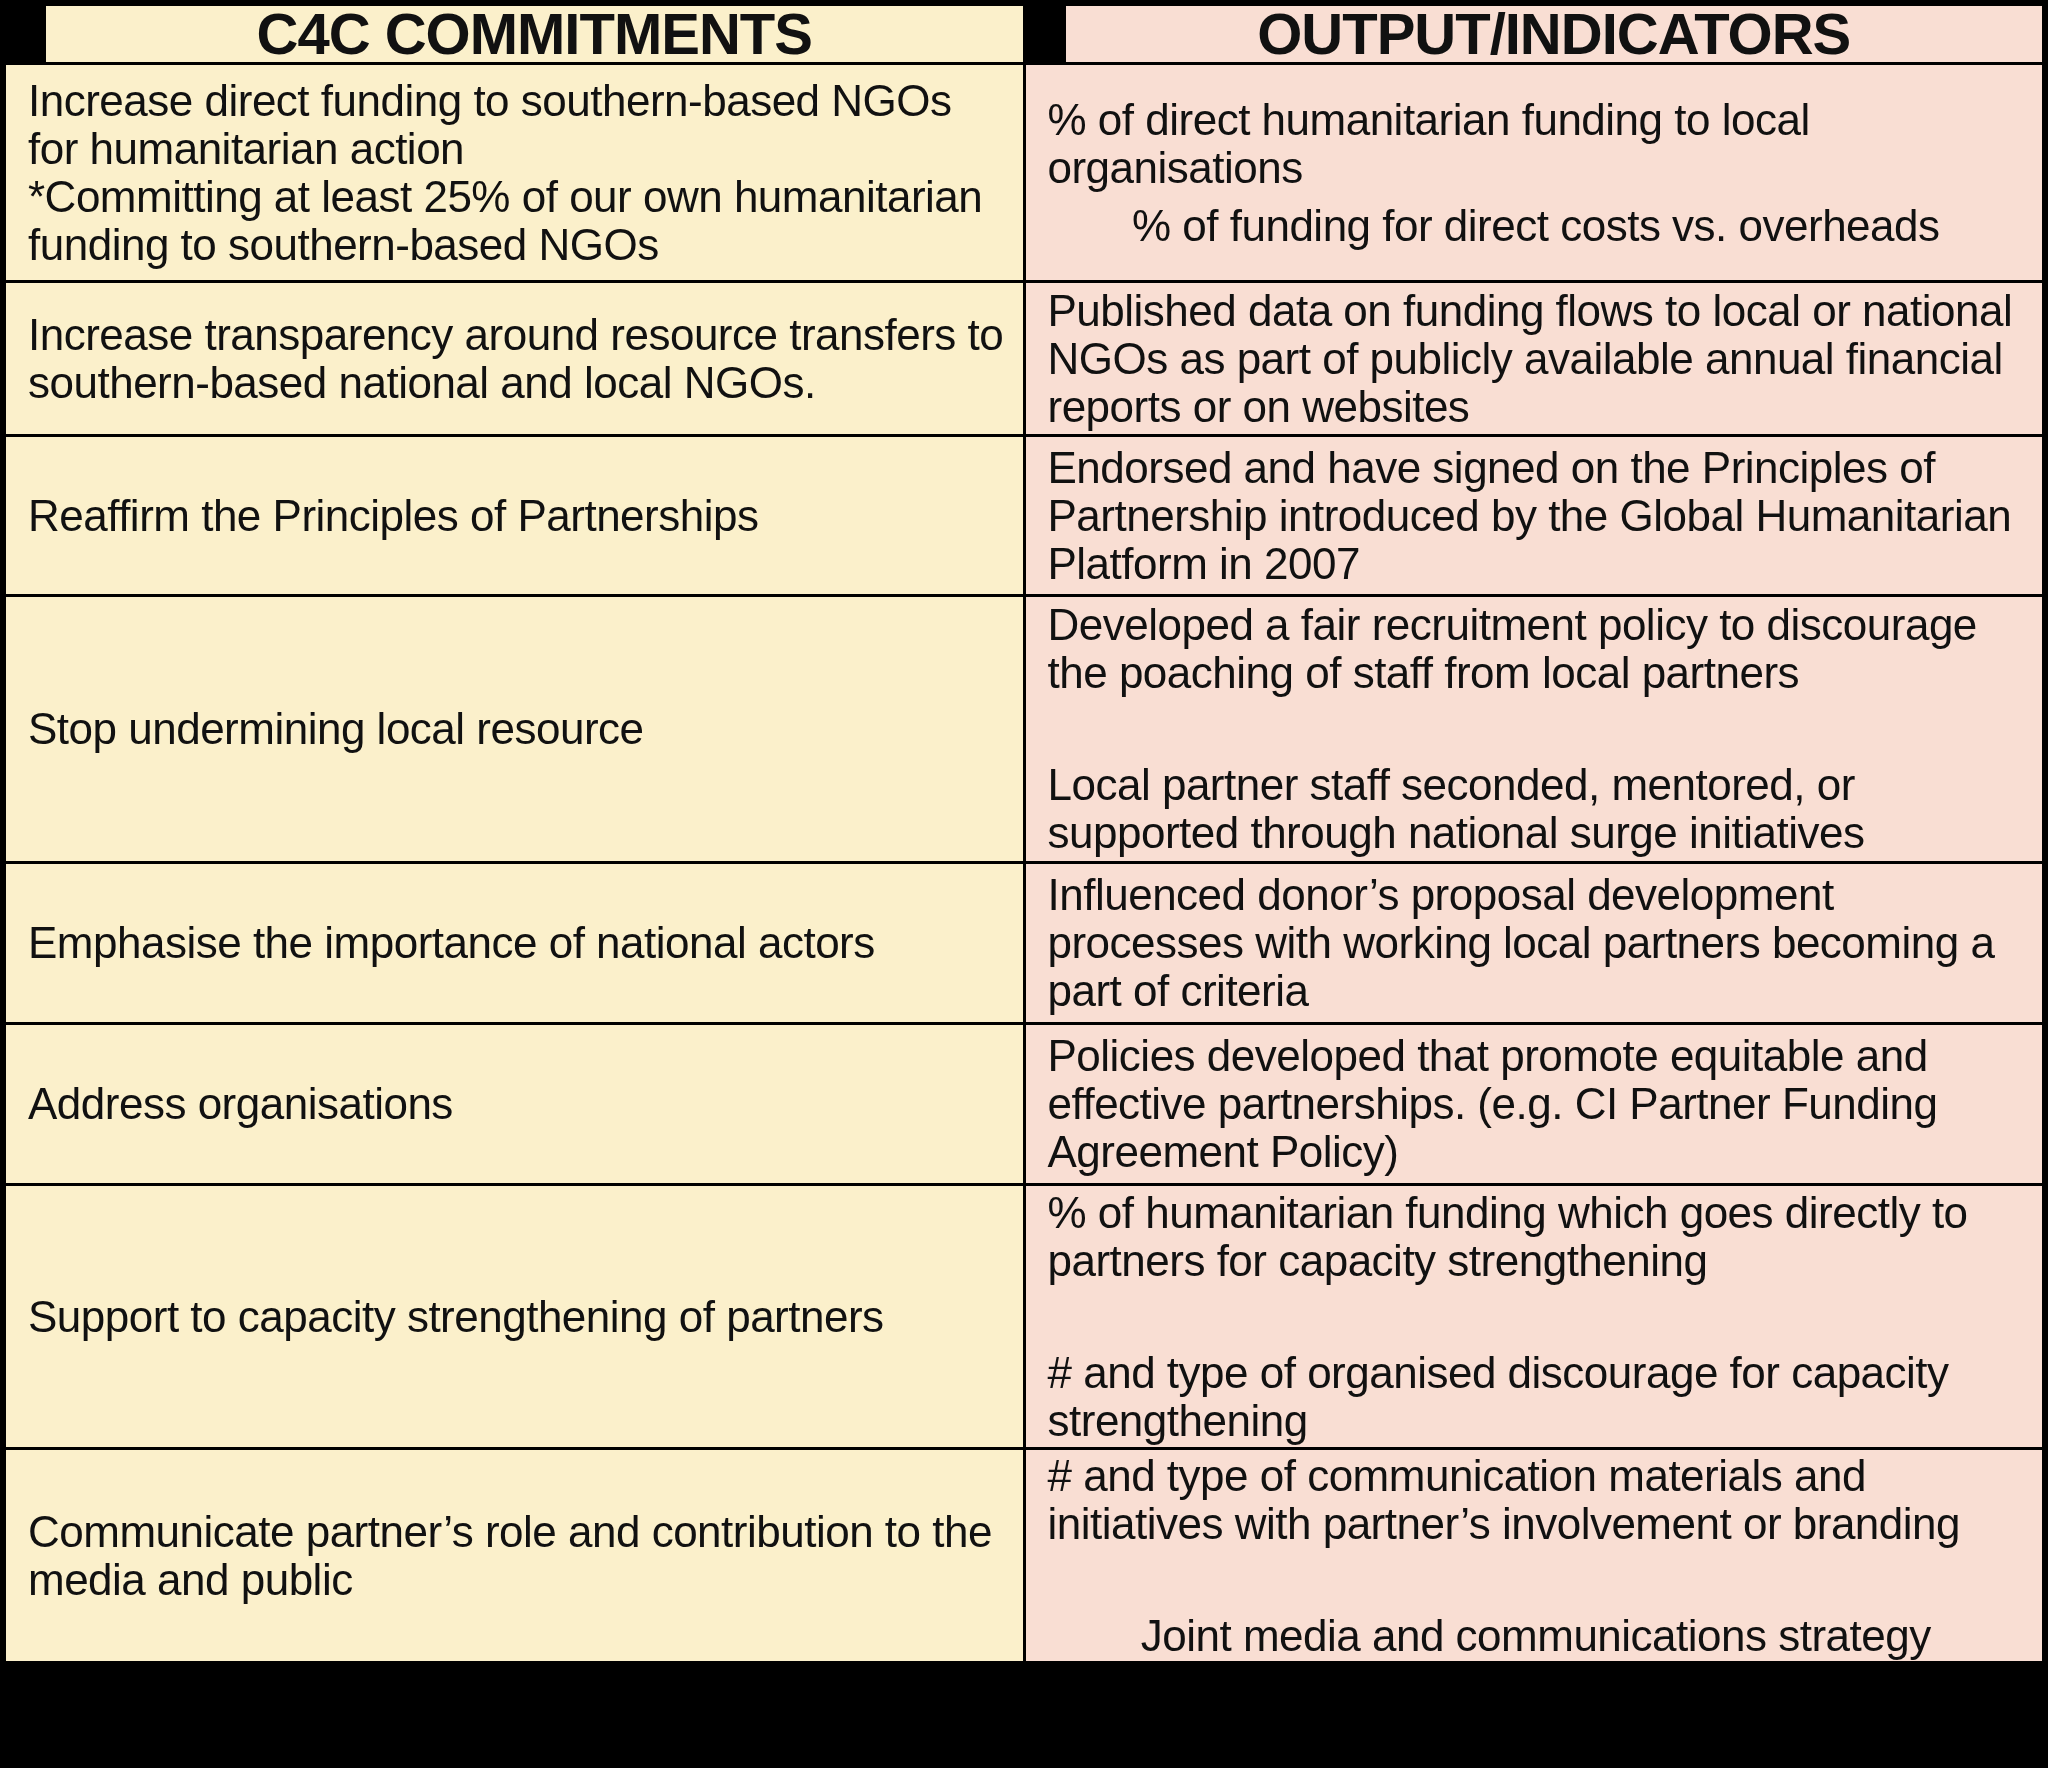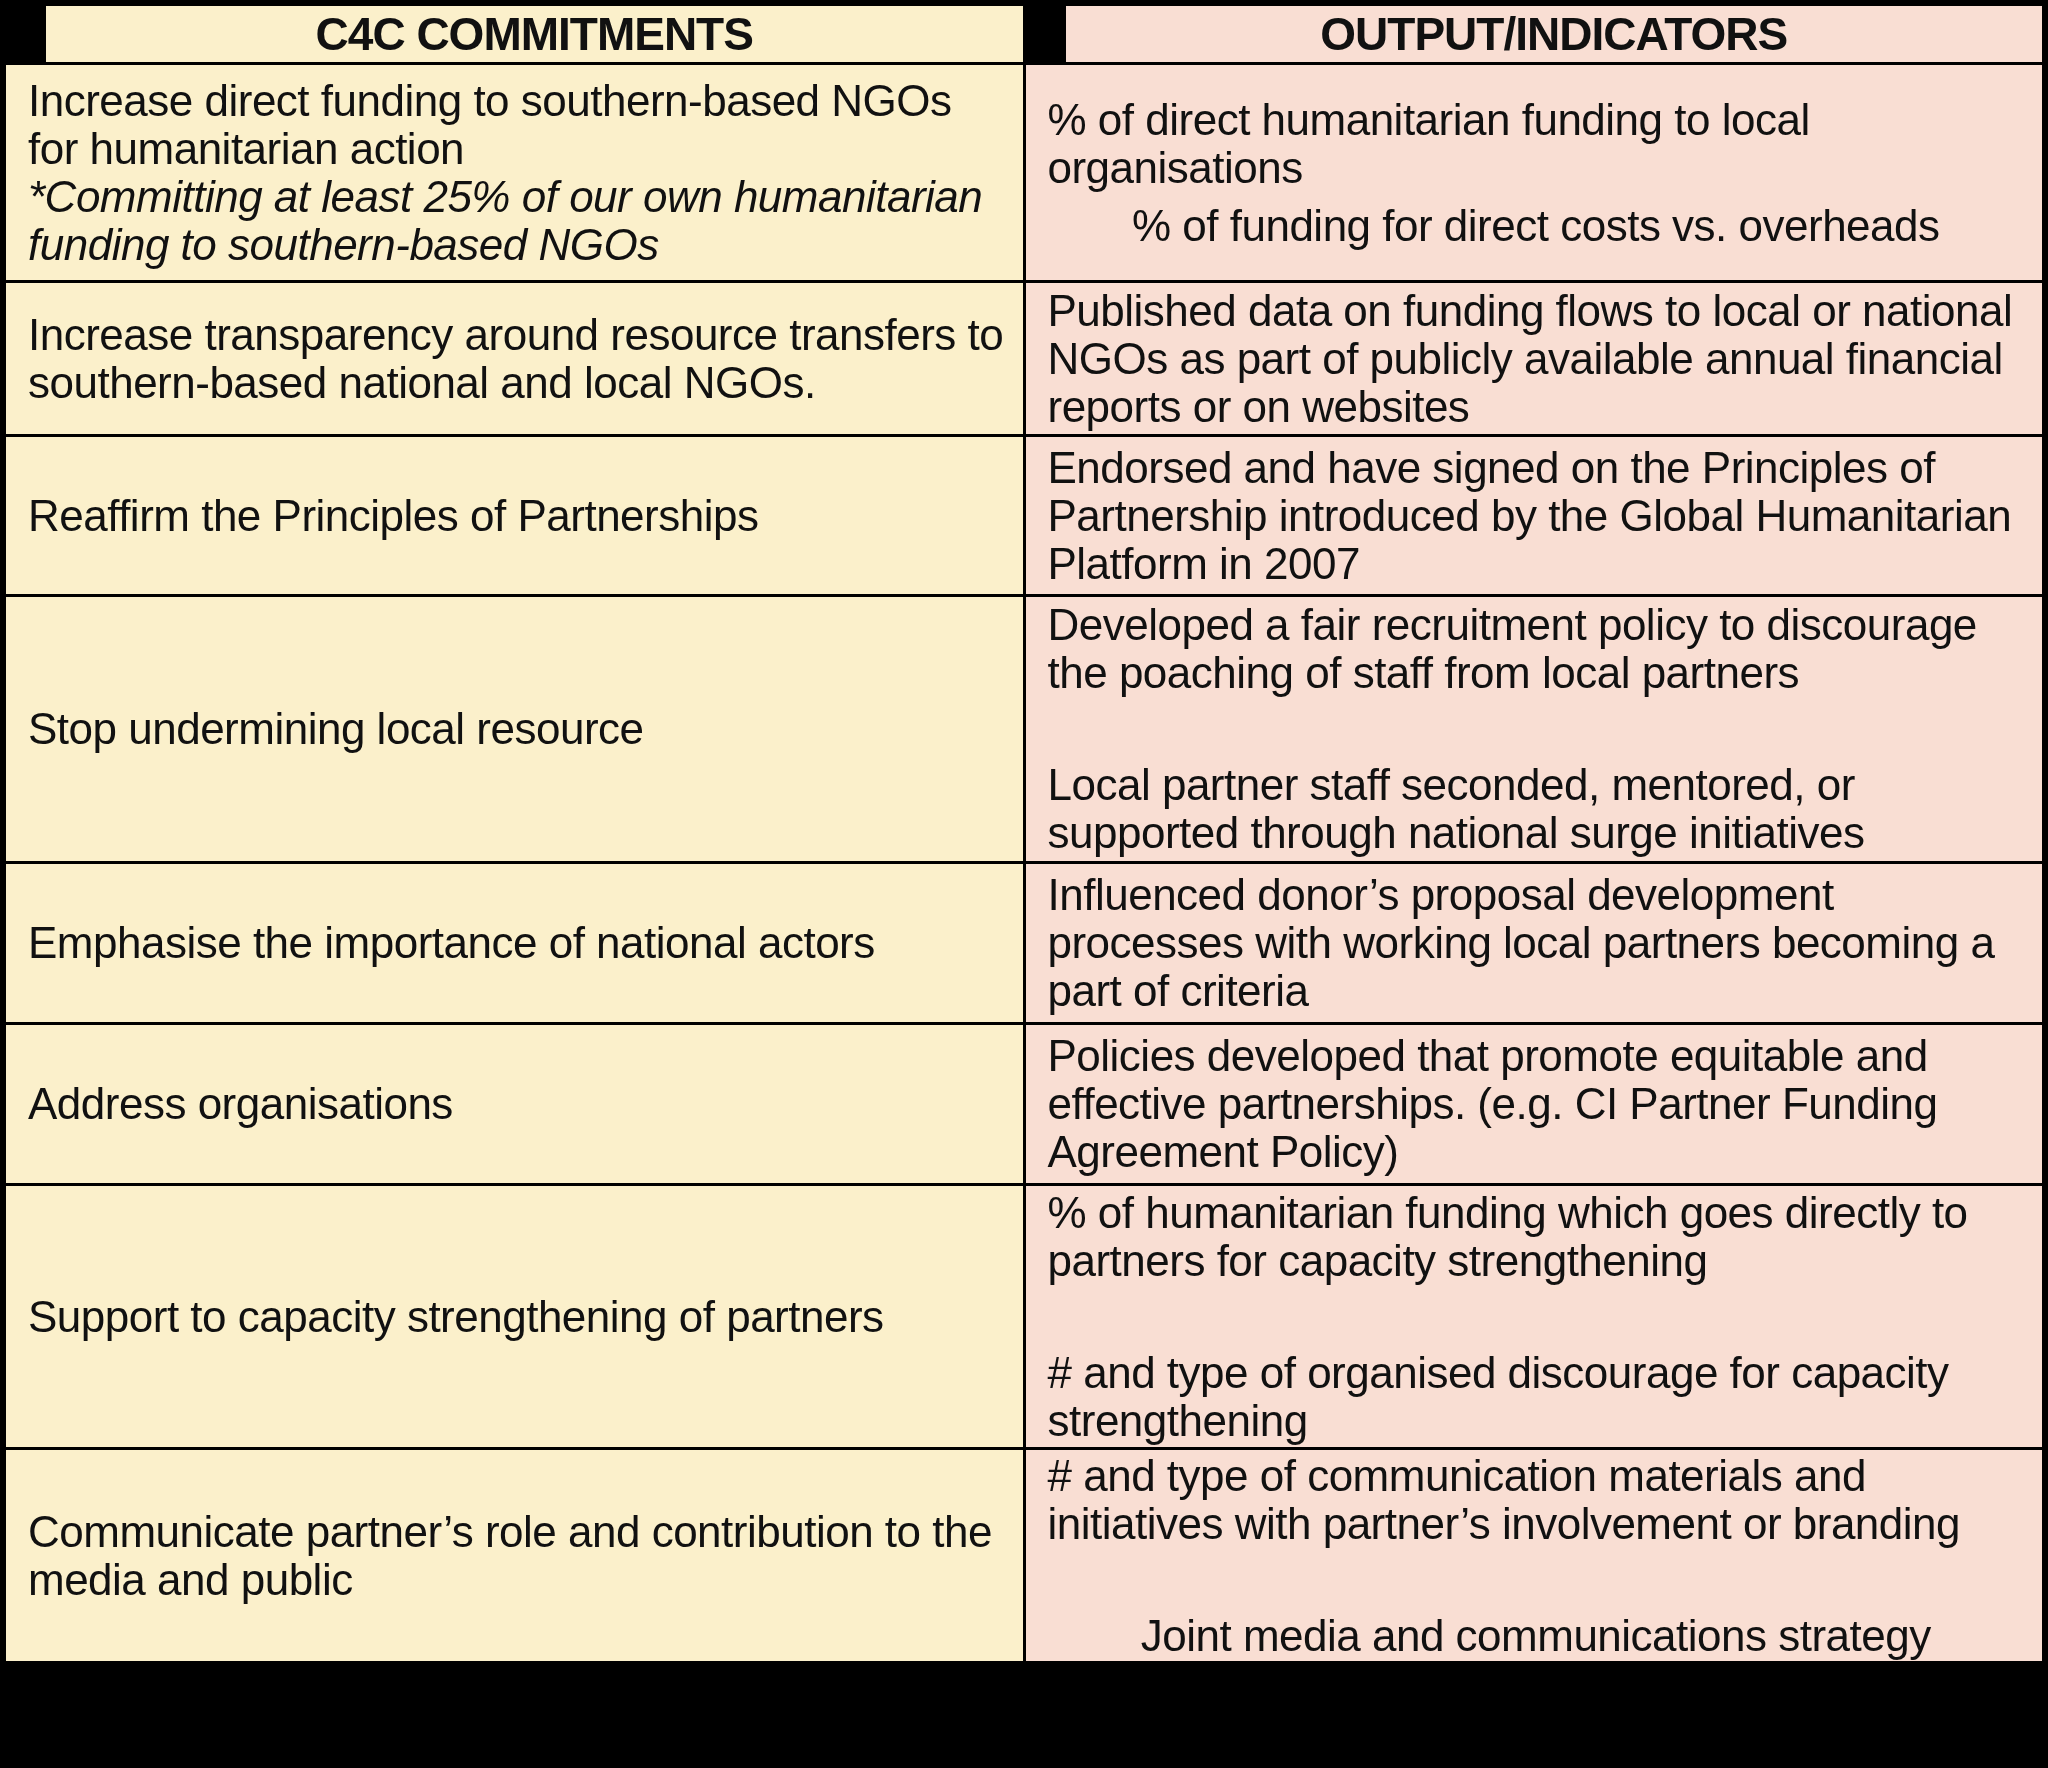--- a/index.html
+++ b/index.html
@@ -33,30 +33,30 @@
     font-size:44px;
     line-height:48px;
     letter-spacing:-0.5px;
     overflow:hidden;
   }
   .cell.left{background:var(--cream);}
   .cell.right{background:var(--pink);align-items:center;}
   .cell.header{
     align-items:center;
     justify-content:center;
-    font-size:46px;
+    font-size:58px;
     font-weight:bold;
     letter-spacing:-1px;
     padding:0;
     margin-left:40px;
   }
   .cell p{margin:0;}
   .cell.gap p + p{margin-top:64px;}
   .cell.smallgap p + p{margin-top:10px;}
-  .note{font-style:italic;}
+  .note{}
 </style>
 </head>
 <body>
 
 <div class="c4c-table">
 
   <div class="cell left header">
     <p>C4C COMMITMENTS</p>
   </div>
   <div class="cell right header">

